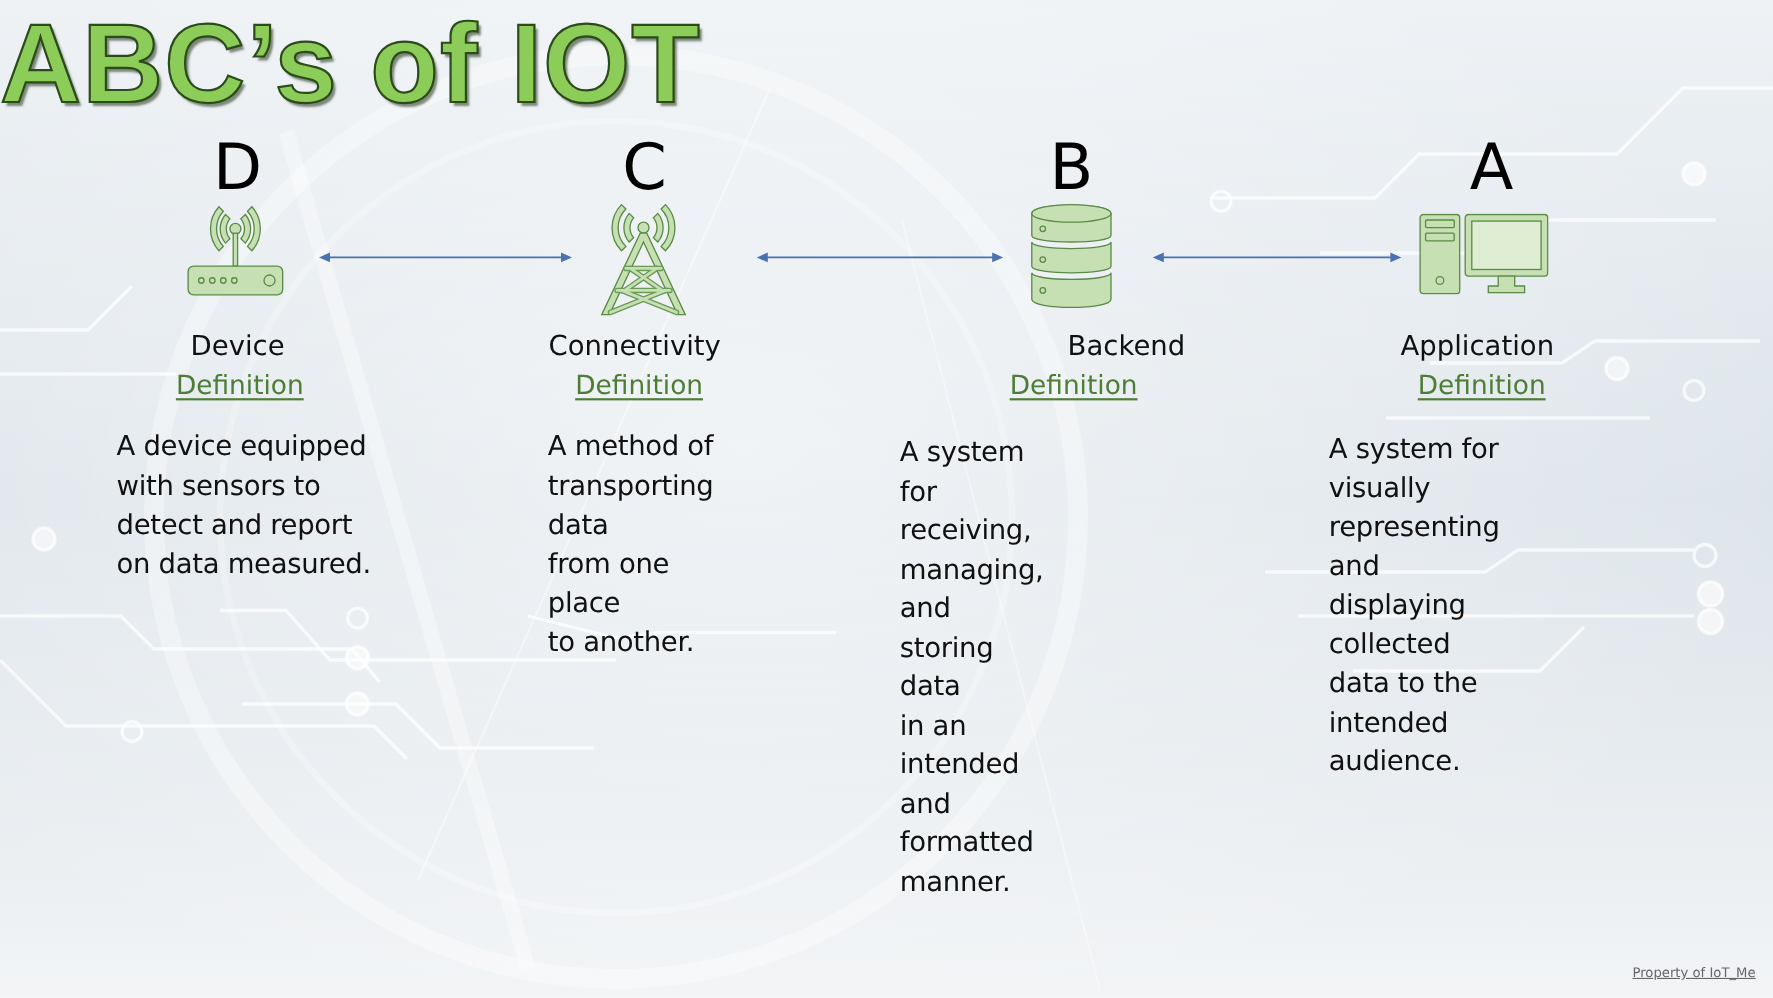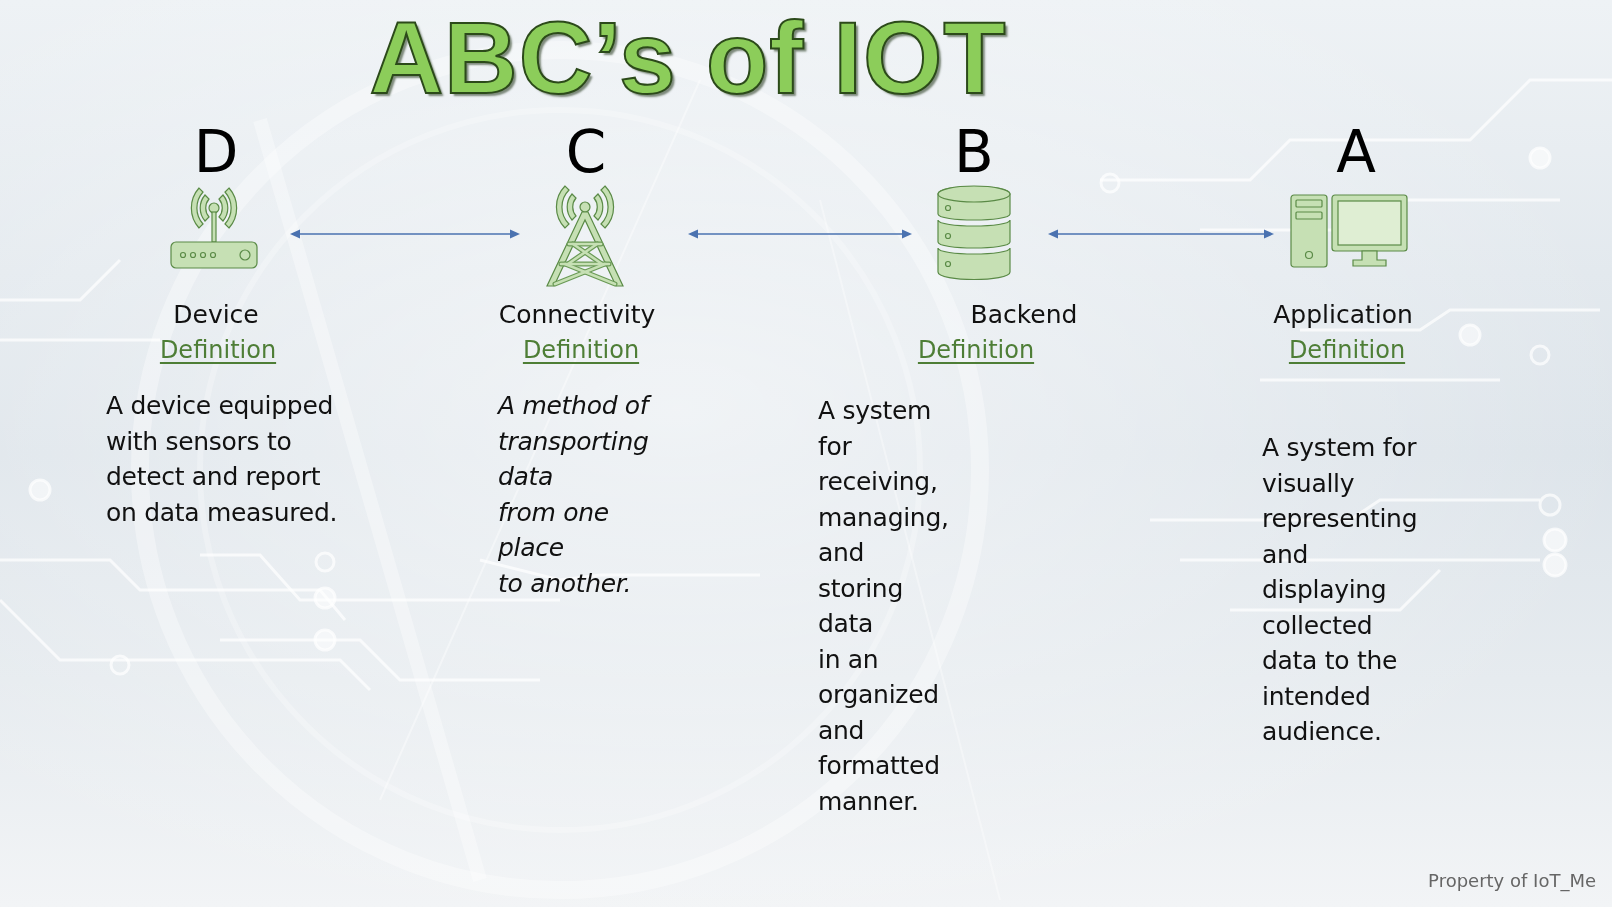--- a/index.html
+++ b/index.html
@@ -3,21 +3,21 @@
   <meta charset="utf-8">
   <style>
     html, body { margin:0; padding:0; }
     body {
       width:1612px; height:907px; overflow:hidden; position:relative;
       font-family:"Liberation Sans", sans-serif;
       background: linear-gradient(180deg, #eef2f5 0%, #e3e9ee 30%, #dde4ea 50%, #e6ebef 75%, #f2f4f6 100%);
     }
     .bg-layer { position:absolute; inset:0; pointer-events:none; }
     .title {
-      position:absolute; top:2px; left:0; width:1376px; text-align:center;
+      position:absolute; top:2px; left:0; width:1376px; text-align:left;
       font-family:"Liberation Sans", sans-serif; font-weight:bold;
       font-size:102px; letter-spacing:1px; line-height:1.1;
       color:#8ccd5a;
       -webkit-text-stroke:2px #2c4a1a;
       text-shadow: 3px 3px 2px rgba(30,50,20,0.55);
     }
     .col { position:absolute; top:118px; width:340px; }
     .letter {
       position:absolute; top:0; font-size:58px; color:#000;
       font-family:"DejaVu Sans", sans-serif; font-weight:normal;
@@ -33,22 +33,23 @@
       font-family:"DejaVu Sans", sans-serif; text-decoration:underline;
       text-decoration-thickness:2px; text-underline-offset:4px;
       transform:translateX(-50%); white-space:nowrap; cursor:pointer;
     }
     .desc {
       position:absolute; font-size:25px; line-height:35.5px; color:#111;
       font-family:"DejaVu Sans", sans-serif; white-space:pre-line; letter-spacing:-0.3px;
     }
     .arrow { position:absolute; top:228px; height:12px; }
     .footer {
-      position:absolute; right:16px; bottom:16px; font-size:18px; color:#666;
+      position:absolute; right:16px; bottom:16px; font-size:12px; color:#666;
       font-family:"DejaVu Sans", sans-serif;
+      text-decoration:underline;
     }
   </style>
 </head>
 <body>
 
 <svg class="bg-layer" width="1612" height="907" viewBox="0 0 1612 907">
   <defs>
     <radialGradient id="glow" cx="0.42" cy="0.45" r="0.6">
       <stop offset="0" stop-color="#ffffff" stop-opacity="0.55"></stop>
       <stop offset="1" stop-color="#ffffff" stop-opacity="0"></stop>
@@ -164,21 +165,21 @@
         <line x1="52" y1="62" x2="23" y2="82"></line>
         <line x1="24" y1="62" x2="56" y2="62"></line>
         <line x1="16" y1="82" x2="64" y2="82"></line>
         <line x1="20" y1="82" x2="70" y2="102"></line>
         <line x1="60" y1="82" x2="10" y2="102"></line>
       </g>
     </svg>
   </div>
   <div class="label" style="left:577px;">Connectivity</div>
   <a class="deflink" style="left:581px;">Definition</a>
-  <div class="desc" style="left:498px;top:270px;font-style:italic;">A method of
+  <div class="desc" style="left:498px;top:270px;">A method of
 transporting data
 from one place
 to another.</div>
 </div>
 
 <div class="col" style="left:0;">
   <div class="letter" style="left:974px;">B</div>
   <div class="icon" style="left:974px;top:66px;">
     <svg width="76" height="98" viewBox="0 0 76 98">
       <g fill="#c6e0b4" stroke="#5a8a46" stroke-width="1.2">
@@ -191,40 +192,40 @@
         <circle cx="12" cy="24" r="2.5"></circle>
         <circle cx="12" cy="52" r="2.5"></circle>
         <circle cx="12" cy="80" r="2.5"></circle>
       </g>
     </svg>
   </div>
   <div class="label" style="left:1024px;">Backend</div>
   <a class="deflink" style="left:976px;">Definition</a>
   <div class="desc" style="left:818px;top:275px;">A system for receiving,
 managing, and storing data
-in an organized and
+in an intended and
 formatted manner.</div>
 </div>
 
 <div class="col" style="left:0;">
   <div class="letter" style="left:1356px;">A</div>
   <div class="icon" style="left:1349px;top:76px;">
     <svg width="118" height="74" viewBox="0 0 118 74">
       <g fill="#c6e0b4" stroke="#5a8a46" stroke-width="1.2">
         <rect x="1" y="1" width="36" height="72" rx="3"></rect>
         <rect x="6" y="6" width="26" height="7" rx="1"></rect>
         <rect x="6" y="18" width="26" height="7" rx="1"></rect>
         <circle cx="19" cy="61" r="3.5"></circle>
         <rect x="42" y="1" width="75" height="56" rx="3"></rect>
         <rect x="48" y="7" width="63" height="44" fill="#dfeed3"></rect>
         <path d="M72 57 L87 57 L87 66 L96 66 L96 72 L63 72 L63 66 L72 66 Z"></path>
       </g>
     </svg>
   </div>
   <div class="label" style="left:1343px;">Application</div>
   <a class="deflink" style="left:1347px;">Definition</a>
-  <div class="desc" style="left:1262px;top:272px;margin-top:40px;">A system for visually
+  <div class="desc" style="left:1208px;top:272px;">A system for visually
 representing and displaying
 collected data to the
 intended audience.</div>
 </div>
 
 <div class="footer">Property of IoT_Me</div>
 
 </body></html>

